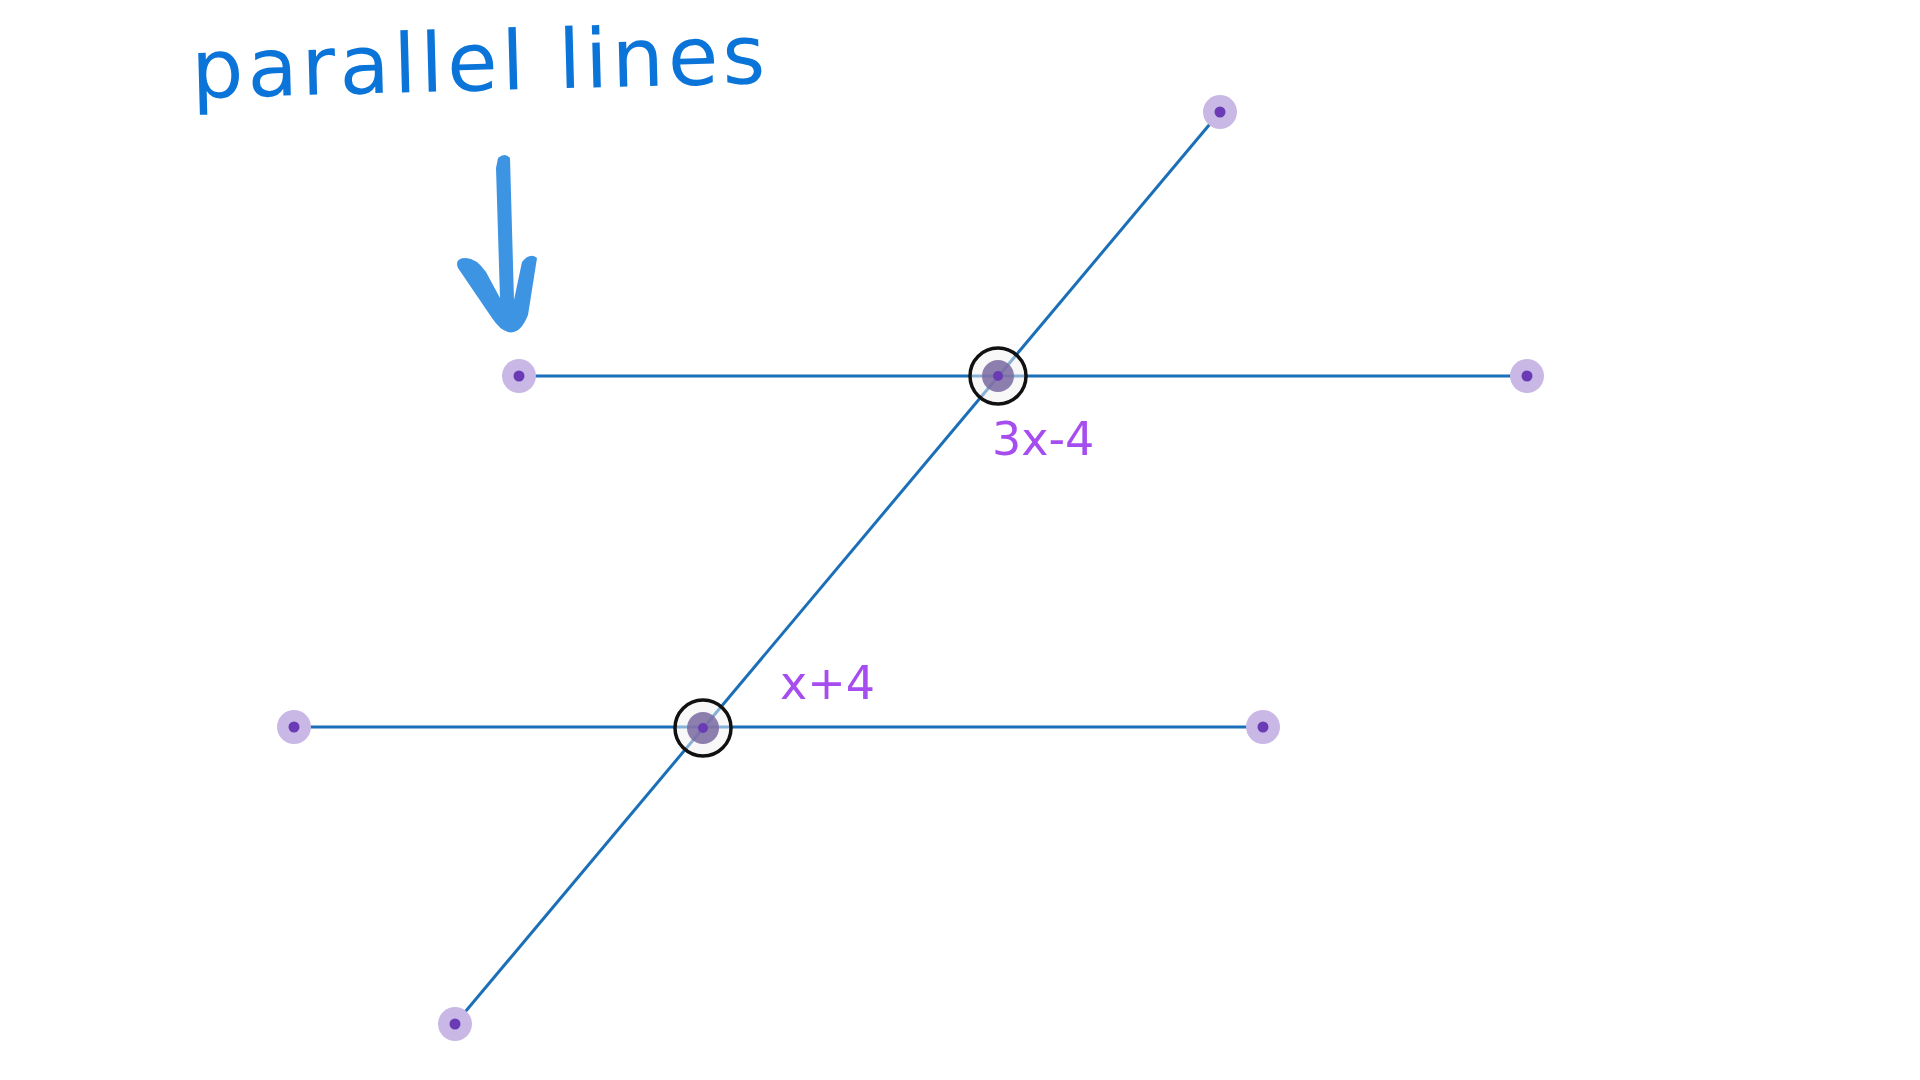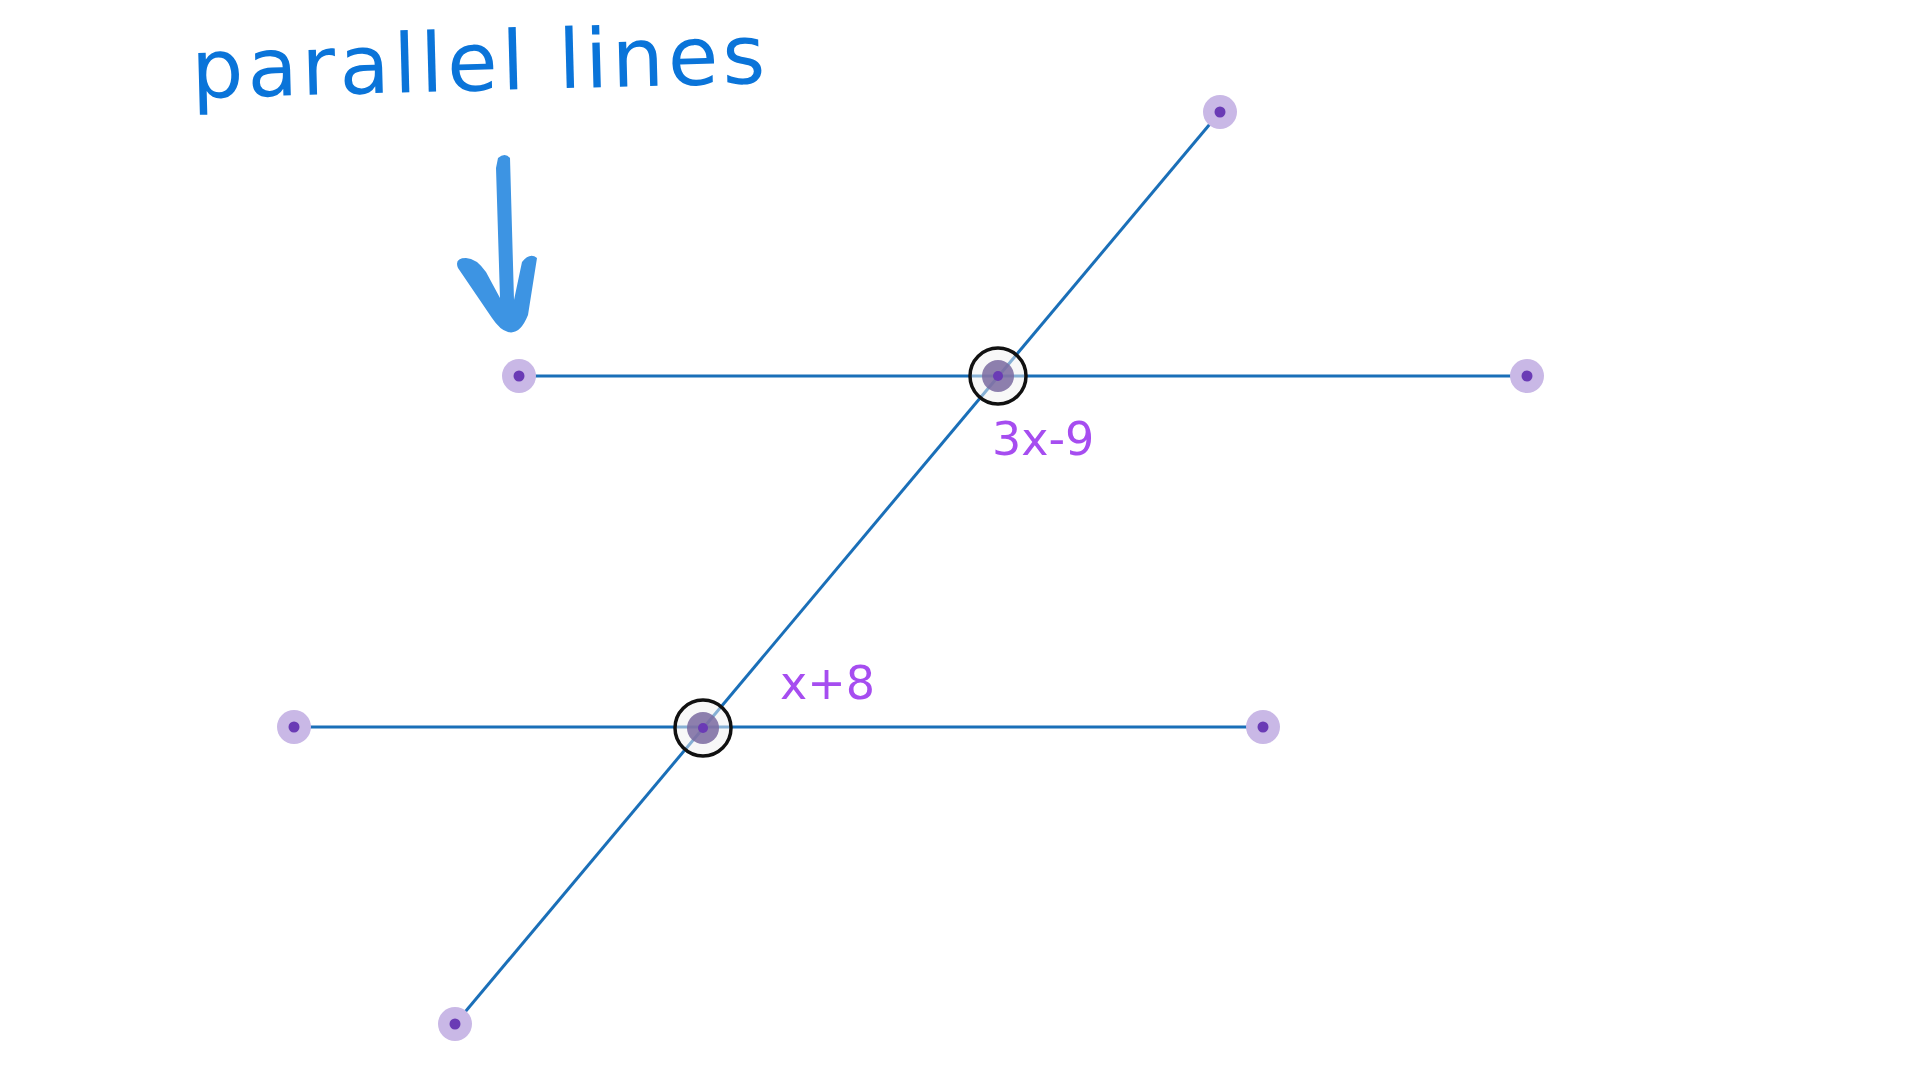--- a/index.html
+++ b/index.html
@@ -60,14 +60,14 @@
     <circle cx="998" cy="376" r="5" fill="#6a3bb5"></circle>
   </g>
   <g>
     <circle cx="703" cy="728" r="28" fill="#f2f2f2" fill-opacity="0.5" stroke="#111" stroke-width="3.5"></circle>
     <circle cx="703" cy="728" r="16" fill="#7a6aa0" fill-opacity="0.85"></circle>
     <circle cx="703" cy="728" r="5" fill="#6a3bb5"></circle>
   </g>
 </svg>
 
 <div class="title">parallel lines</div>
-<div class="angle-label" style="left:992px; top:412px;">3x-9</div>
-<div class="angle-label" style="left:780px; top:656px;">x+8</div>
+<div class="angle-label" style="left:992px; top:412px;">3x-4</div>
+<div class="angle-label" style="left:780px; top:656px;">x+4</div>
 
 </body></html>

